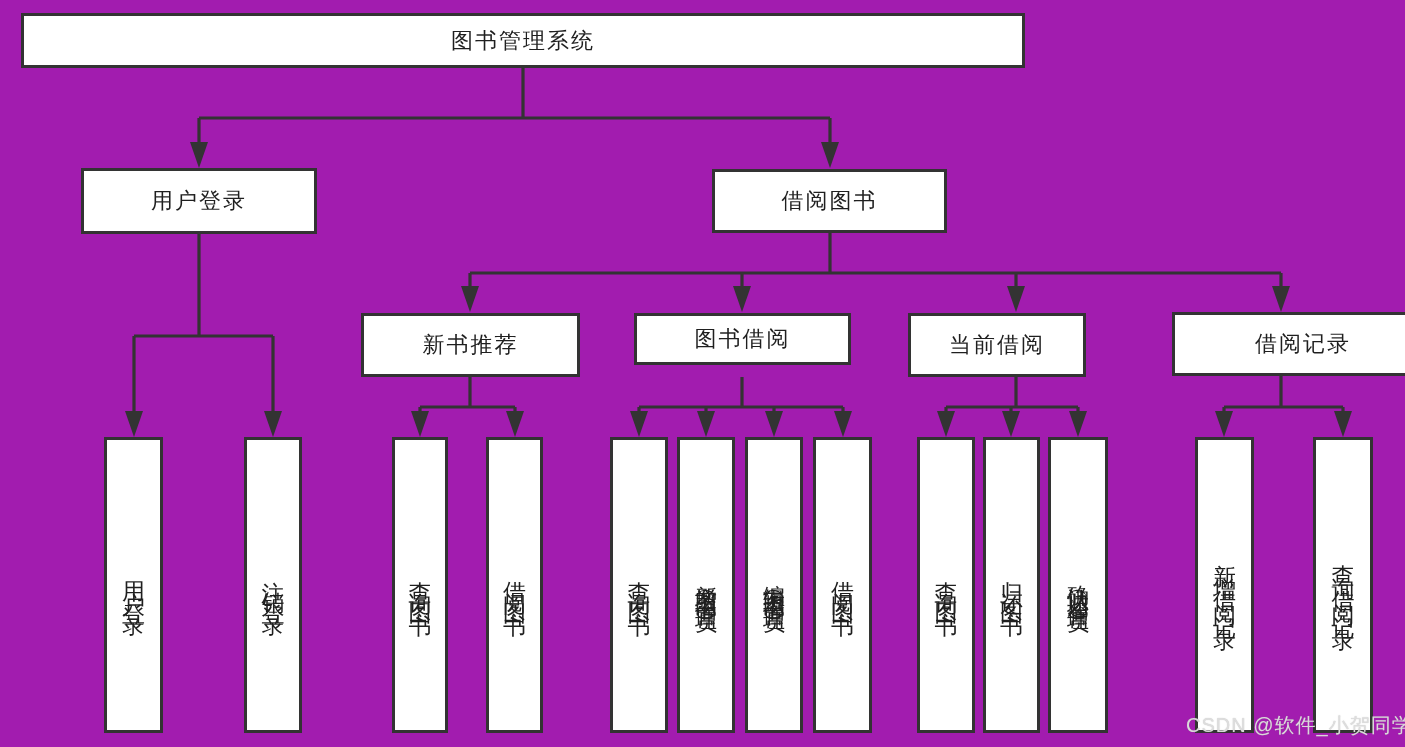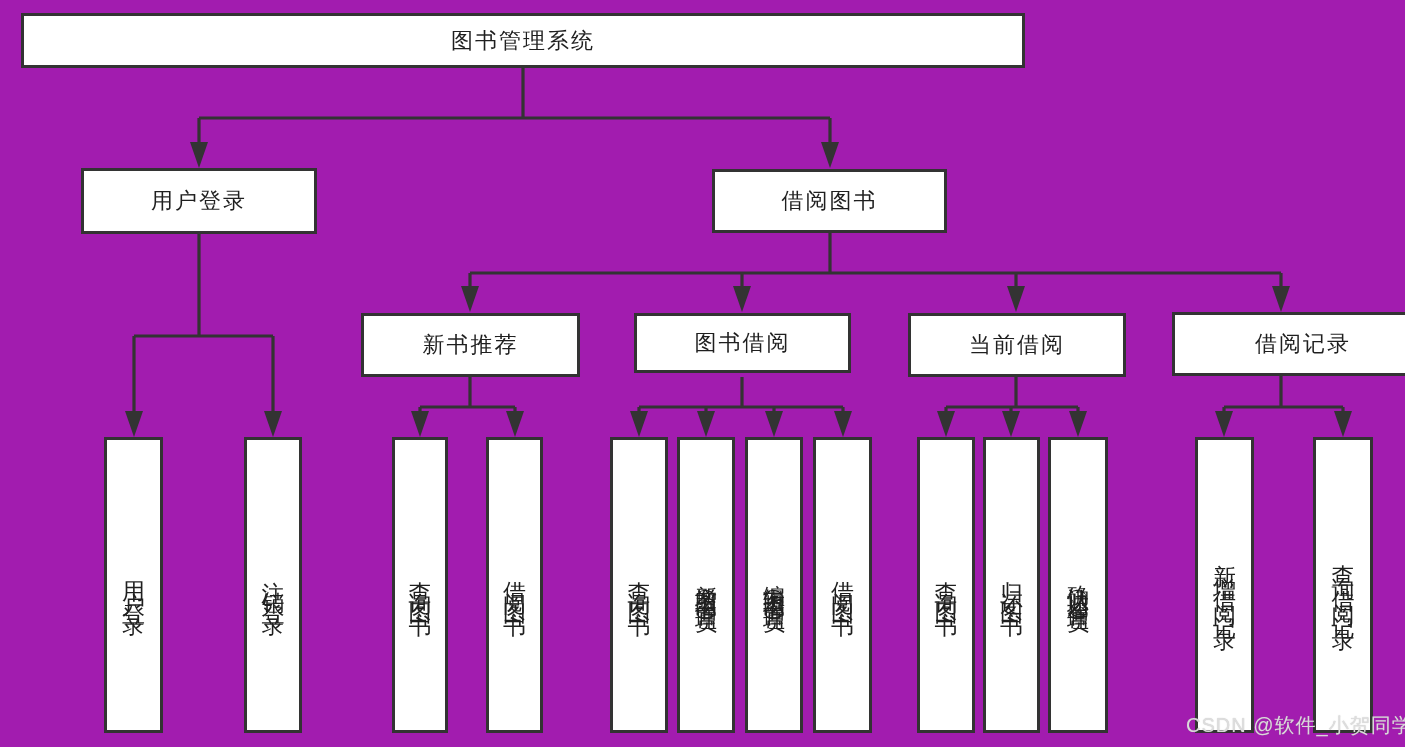--- a/index.html
+++ b/index.html
@@ -102,24 +102,24 @@
   <div class="node h" style="left:81px; top:168px; width:236px; height:66px;">
     <span>用户登录</span>
   </div>
   <div class="node h" style="left:712px; top:169px; width:235px; height:64px;">
     <span>借阅图书</span>
   </div>
 
   <div class="node h" style="left:361px; top:313px; width:219px; height:64px;text-align:center;">
     <span>新书推荐</span>
   </div>
-  <div class="node h" style="left:634px; top:313px; width:217px; height:60px;">
+  <div class="node h" style="left:634px; top:313px; width:217px; height:52px;">
     <span>图书借阅</span>
   </div>
-  <div class="node h" style="left:908px; top:313px; width:218px; height:64px;">
+  <div class="node h" style="left:908px; top:313px; width:178px; height:64px;">
     <span>当前借阅</span>
   </div>
   <div class="node h" style="left:1172px; top:312px; width:262px; height:64px;">
     <span>借阅记录</span>
   </div>
 
   <div class="node v" style="left:104px; top:437px; width:59px; height:296px;">
     <span>用户登录</span>
   </div>
   <div class="node v" style="left:244px; top:437px; width:58px; height:296px;">

